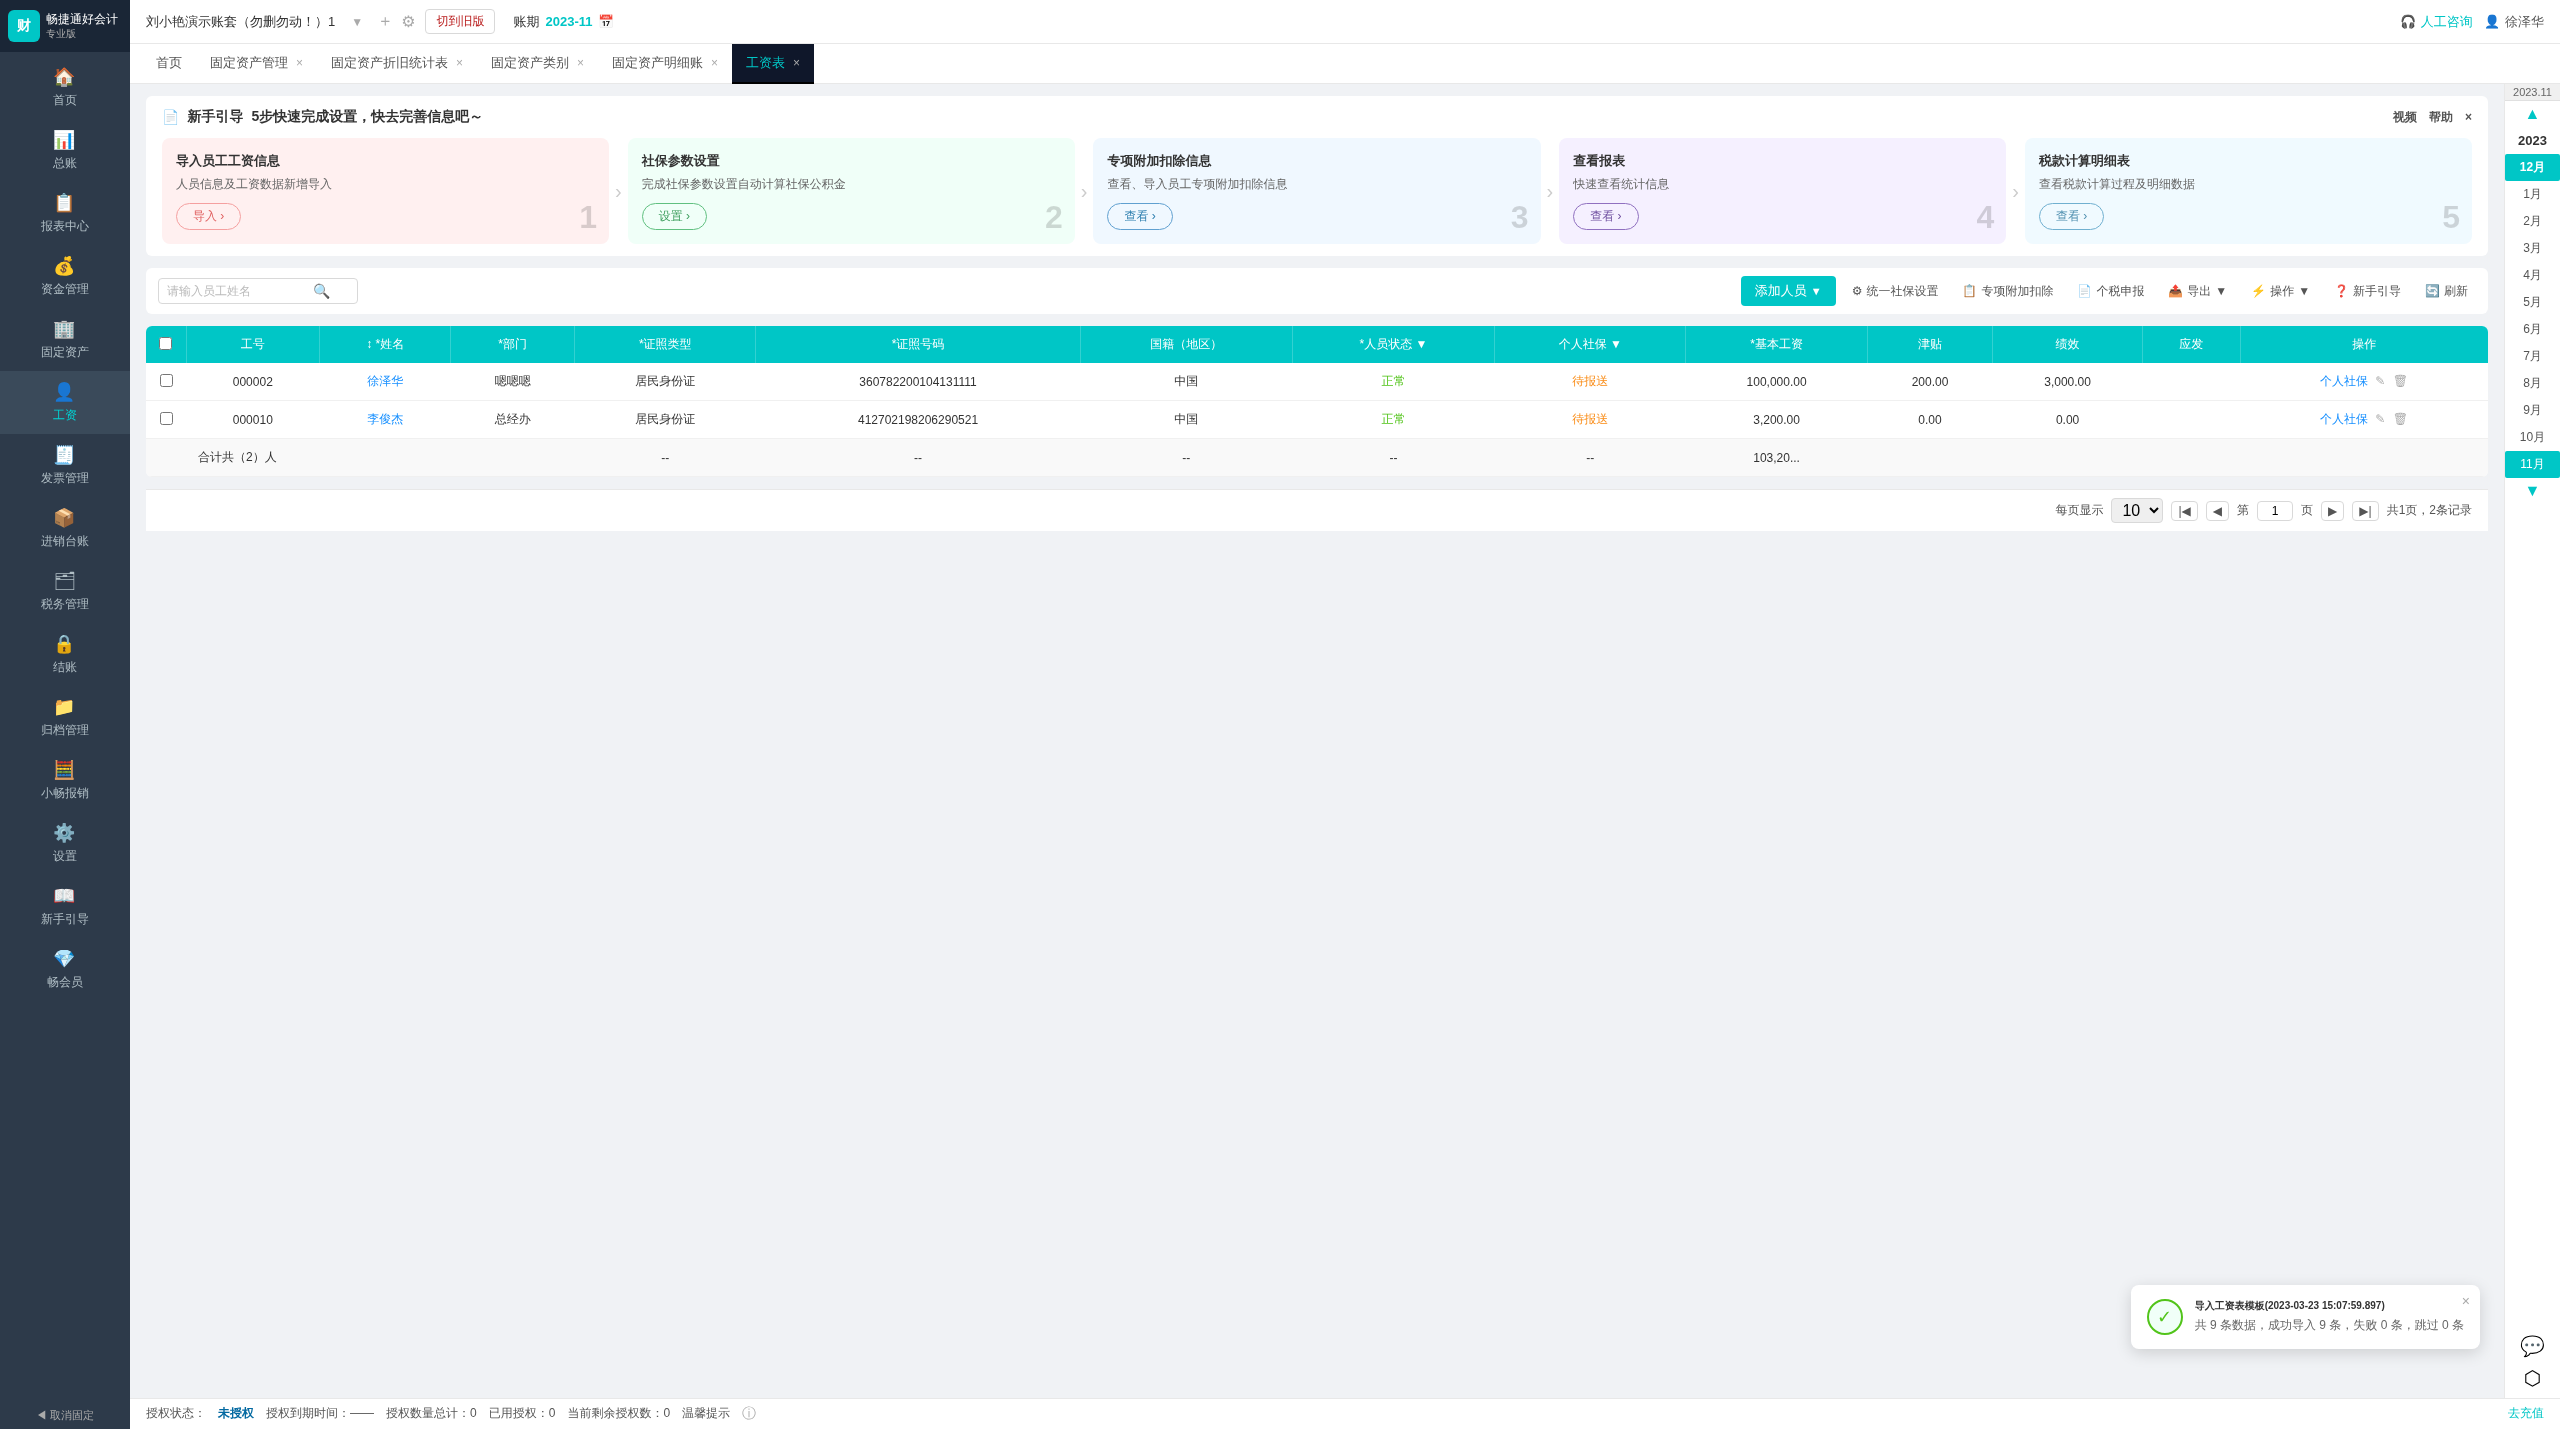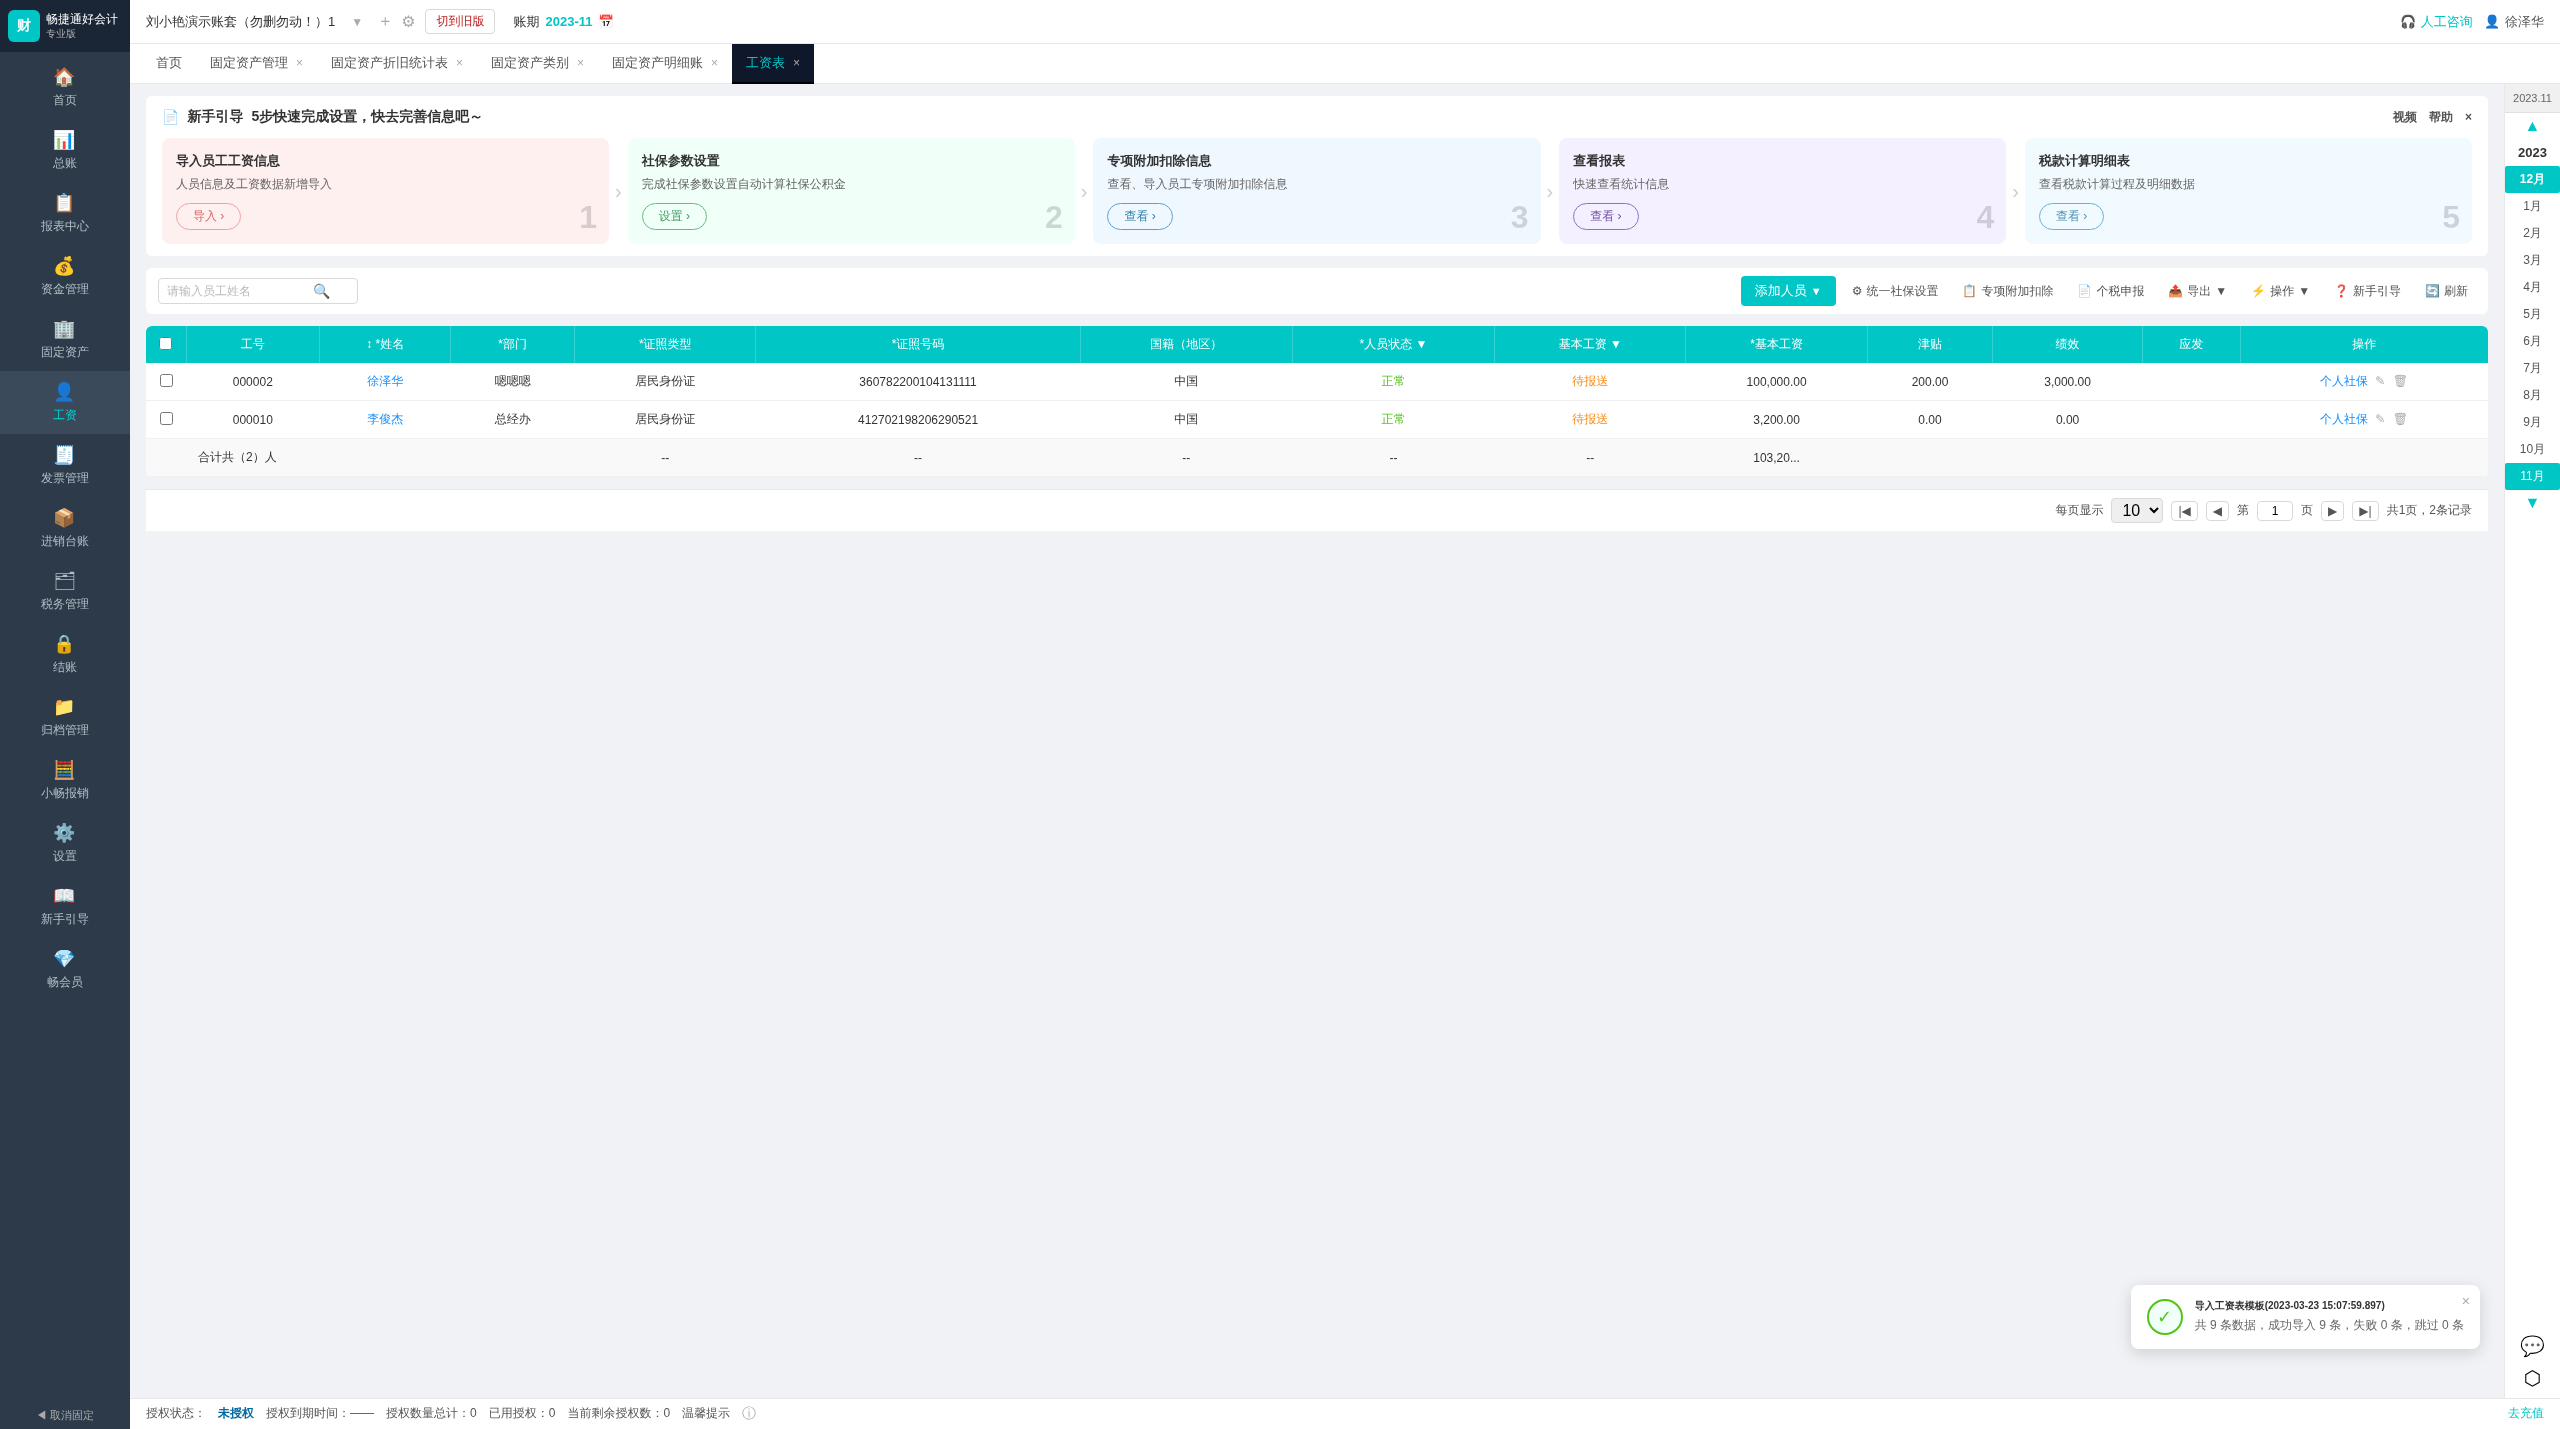--- a/index.html
+++ b/index.html
@@ -292,21 +292,21 @@
       padding: 0;
       overflow: hidden;
       flex-shrink: 0;
     }
     .right-panel-header {
       background: #f0f0f0;
       width: 100%;
       text-align: center;
       font-size: 11px;
       color: #666;
-      padding: 8px 2px;
+      padding: 2px 2px;
       border-bottom: 1px solid #e0e0e0;
     }
     .calendar-nav {
       display: flex; flex-direction: column; align-items: center; width: 100%;
     }
     .cal-year {
       font-size: 13px; font-weight: bold; color: #333;
       padding: 6px 0; text-align: center;
     }
     .cal-month {
@@ -578,21 +578,21 @@
               <th class="checkbox-cell">
                 <input type="checkbox" style="">
               </th>
               <th>工号</th>
               <th>↕ *姓名</th>
               <th>*部门</th>
               <th>*证照类型</th>
               <th>*证照号码</th>
               <th>国籍（地区）</th>
               <th>*人员状态 ▼</th>
-              <th>基本工资 ▼</th>
+              <th>个人社保 ▼</th>
               <th>*基本工资</th>
               <th>津贴</th>
               <th>绩效</th>
               <th>应发</th>
               <th>操作</th>
             </tr>
           </thead>
           <tbody>
             <tr>
               <td>

